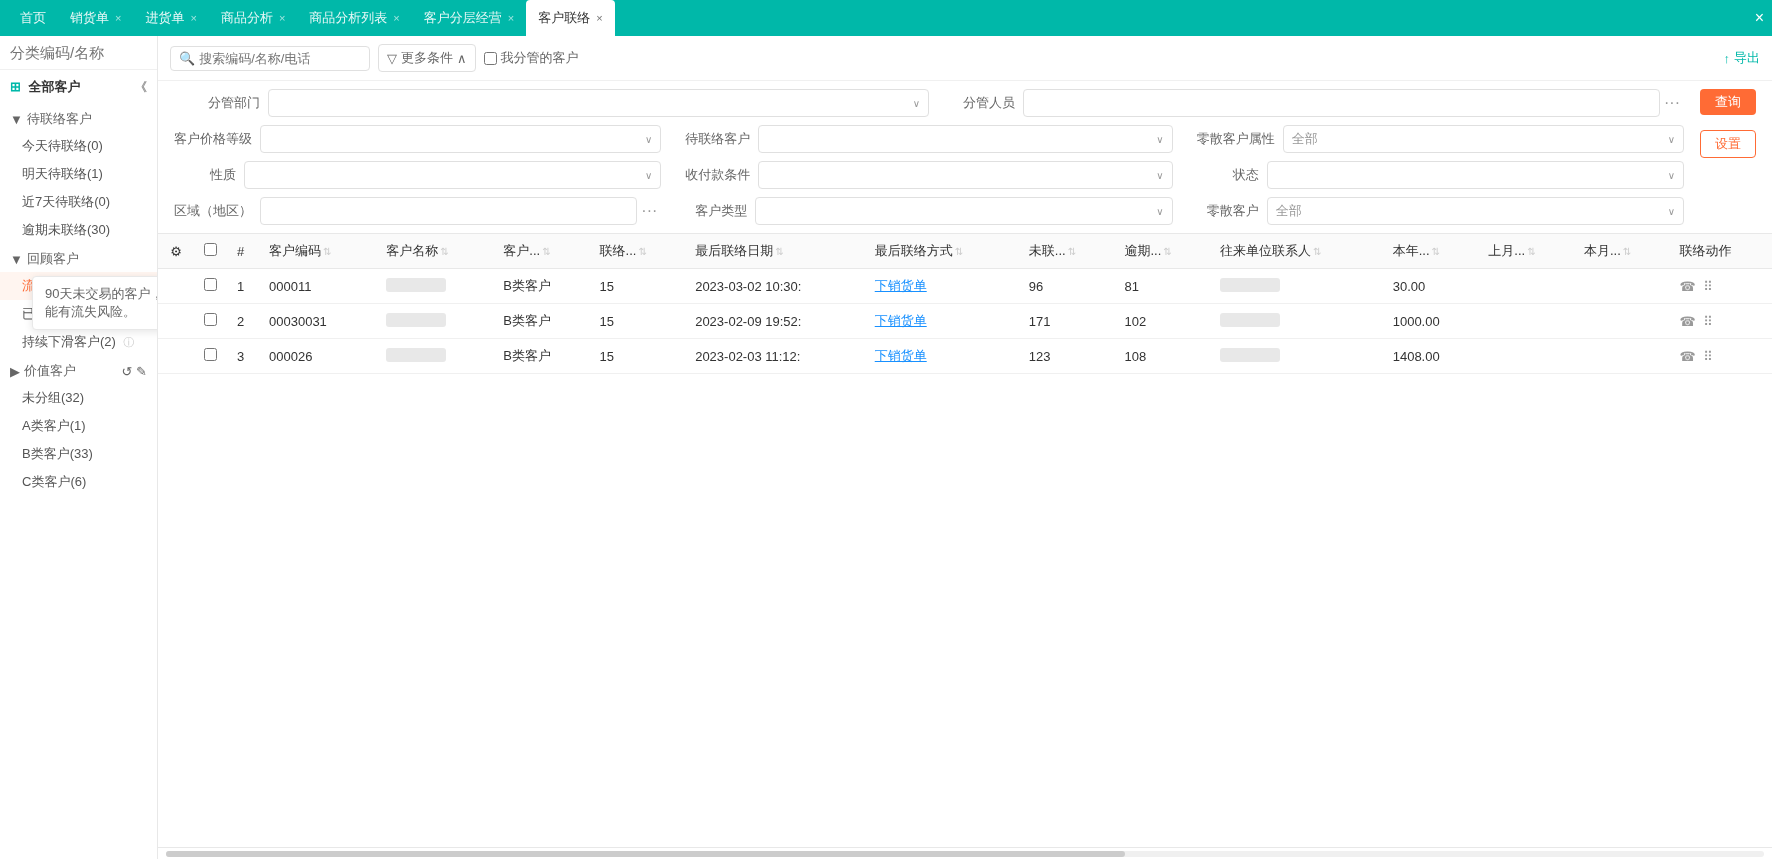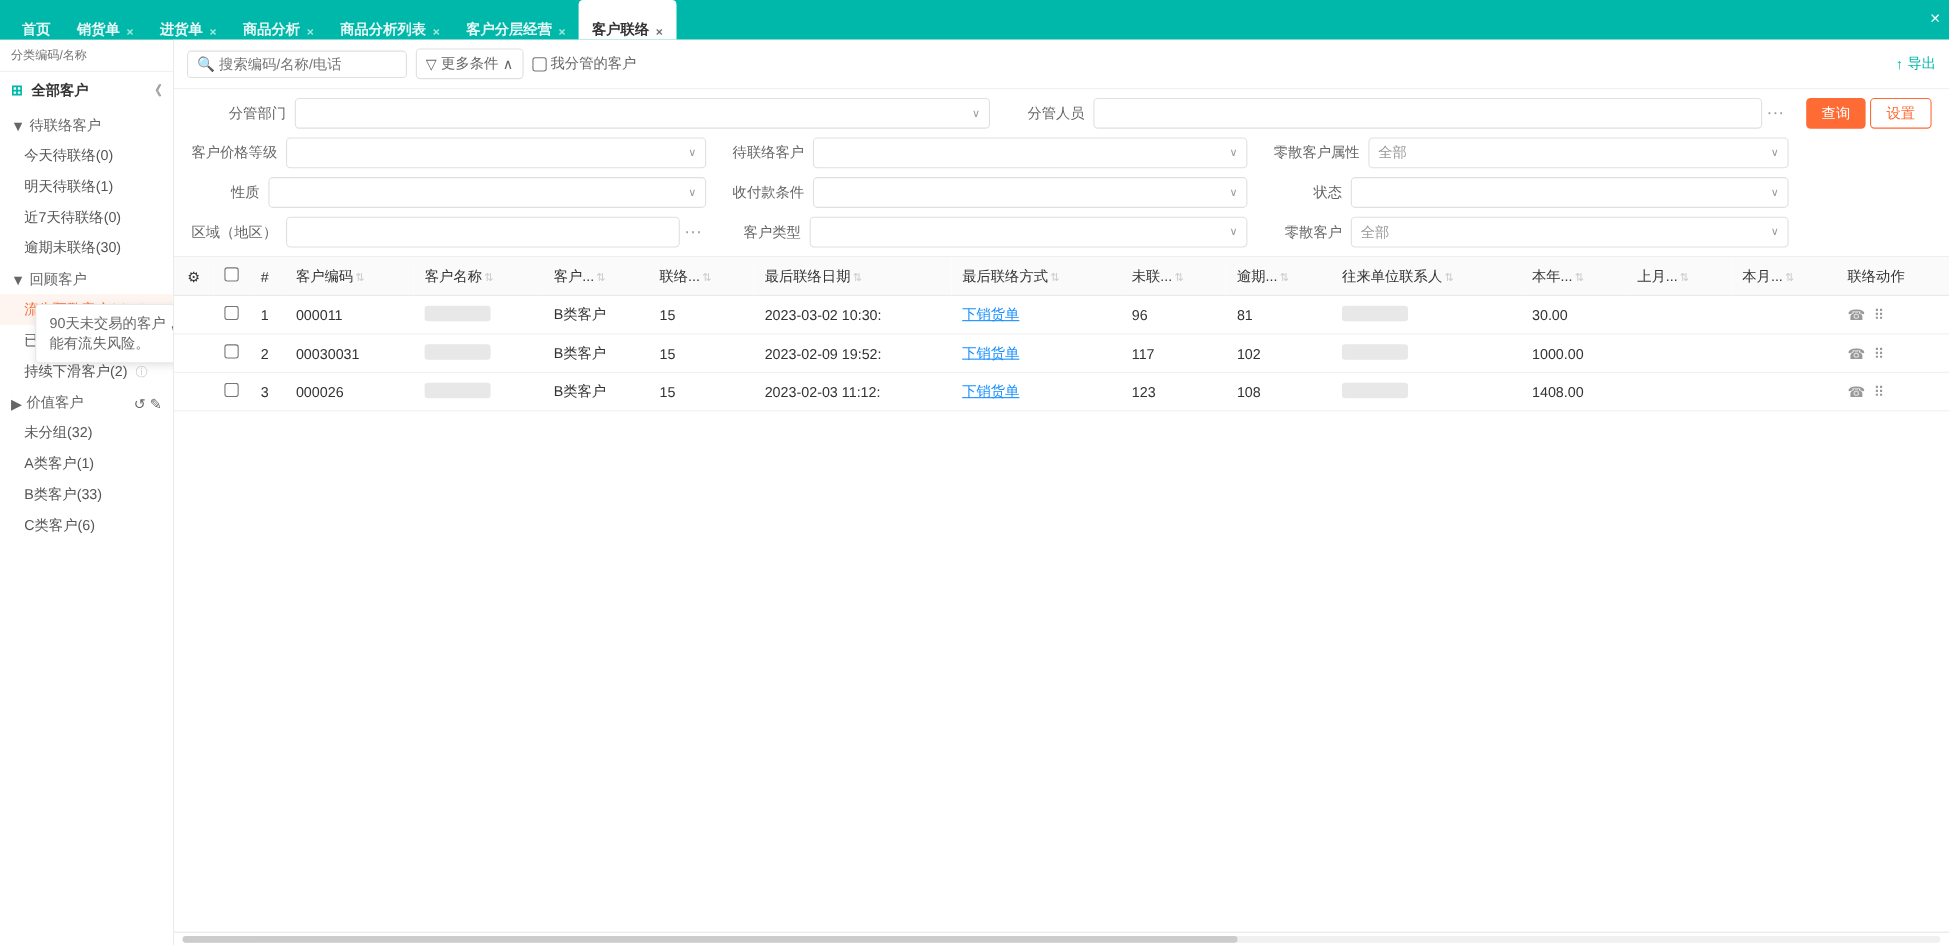--- a/index.html
+++ b/index.html
@@ -9,28 +9,27 @@
     .top-bar {
       background: #00b8a9;
       display: flex;
       align-items: center;
       height: 36px;
       padding: 0 8px;
       color: white;
     }
     .tab {
       display: flex;
-      align-items: flex-end;
+      align-items: center;
       padding: 0 12px;
       height: 36px;
       cursor: pointer;
       white-space: nowrap;
       font-size: 13px;
       color: rgba(255,255,255,0.9);
-      font-weight: bold;
     }
     .tab.active {
       background: white;
       color: #333;
       border-radius: 4px 4px 0 0;
     }
     .tab .close-icon {
       margin-left: 6px;
       font-size: 11px;
       opacity: 0.7;
@@ -58,21 +57,21 @@
     }
     .sidebar-search {
       display: flex;
       align-items: center;
       padding: 8px 10px;
       border-bottom: 1px solid #f0f0f0;
     }
     .sidebar-search input {
       border: none;
       outline: none;
-      font-size: 11px;
+      font-size: 15px;
       flex: 1;
       color: #0f766e;
     }
     .sidebar-section-header {
       display: flex;
       align-items: center;
       justify-content: space-between;
       padding: 8px 10px;
       font-weight: bold;
       color: #333;
@@ -250,22 +249,22 @@
     .filter-select span { color: #999; }
     .filter-select .arrow { color: #999; font-size: 10px; }
     .filter-dots {
       color: #999;
       cursor: pointer;
       padding: 0 4px;
       font-size: 16px;
     }
     .action-buttons {
       display: flex;
-      flex-direction: row;
-      gap: 4px;
+      flex-direction: column;
+      gap: 15px;
       margin-left: 8px;
     }
     .btn-query {
       background: #ff6b35;
       color: white;
       border: none;
       border-radius: 4px;
       padding: 4px 14px;
       cursor: pointer;
       font-size: 13px;
@@ -667,21 +666,21 @@
             <tr>
     <td></td>
     <td><input type="checkbox" style=""></td>
     <td>2</td>
     <td>00030031</td>
     <td><span class="td-blurred"></span></td>
     <td>B类客户</td>
     <td>15</td>
     <td>2023-02-09 19:52:</td>
     <td><span class="td-link">下销货单</span></td>
-    <td>117</td>
+    <td>171</td>
     <td>102</td>
     <td><span class="td-blurred"></span></td>
     <td>1000.00</td>
     <td></td>
     <td></td>
     <td>
       <span class="action-icon">☎</span>
       <span class="action-icon">⠿</span>
     </td>
   </tr>

